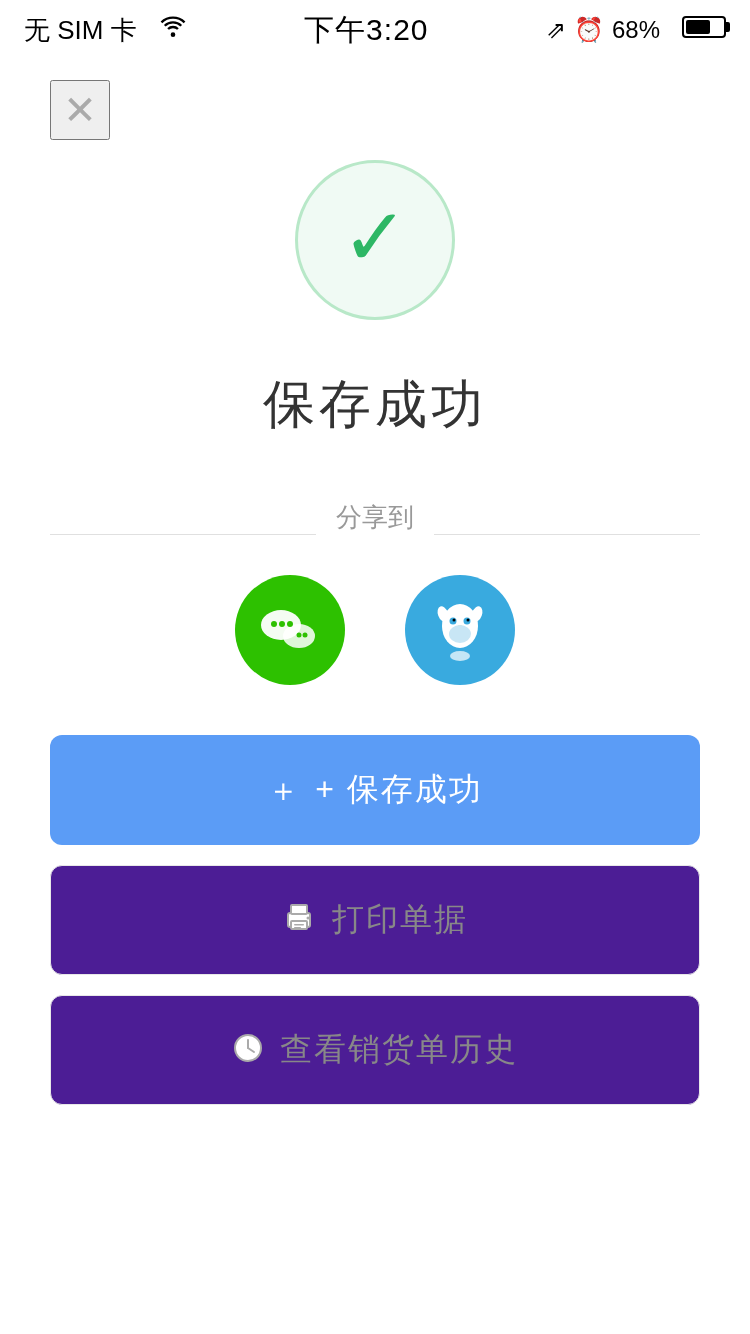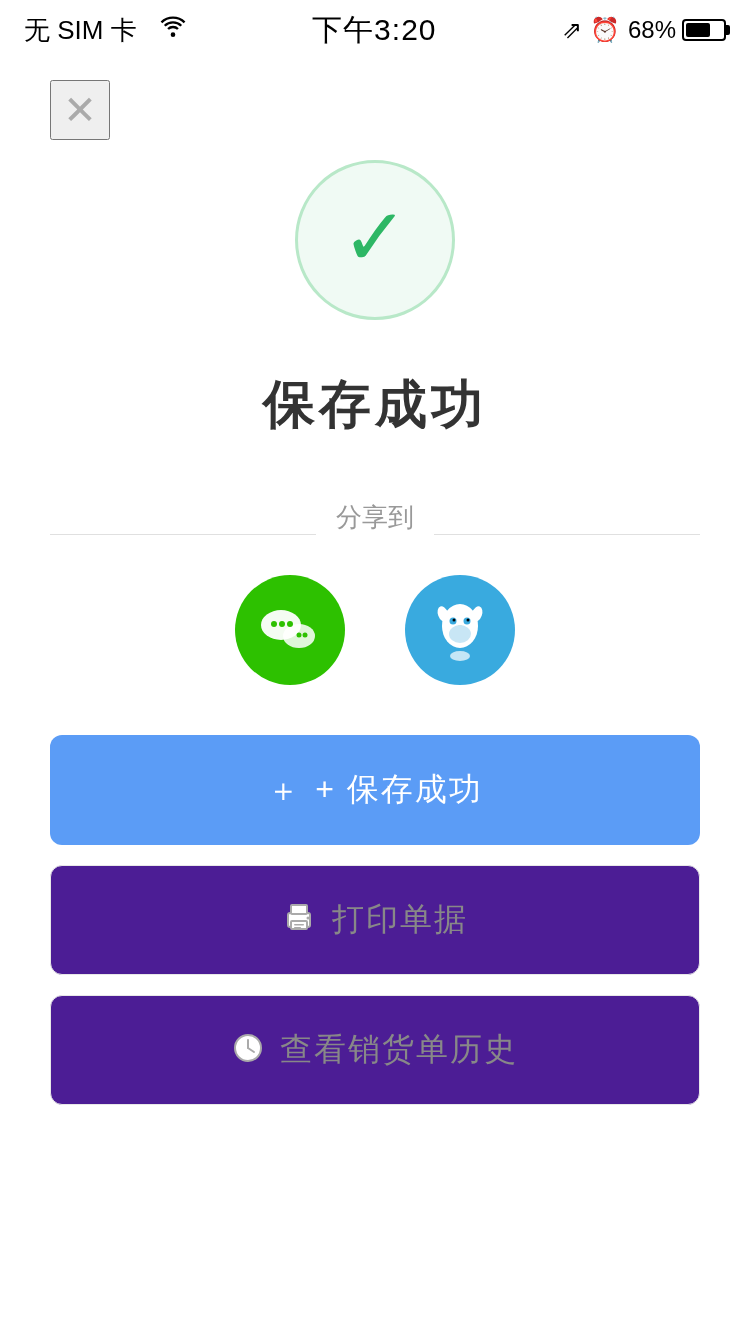--- a/index.html
+++ b/index.html
@@ -44,22 +44,21 @@
     .status-right {
       display: flex;
       align-items: center;
       gap: 8px;
       font-size: 24px;
       color: #000;
     }
 
     .battery-block {
       display: flex;
-      align-items: center;
-      gap: 6px;
+      gap: 22px;
     }
 
     .battery-icon {
       width: 44px;
       height: 22px;
       border: 2px solid #000;
       border-radius: 4px;
       position: relative;
       display: flex;
       align-items: center;
@@ -127,21 +126,21 @@
       font-size: 80px;
       color: #2db765;
       line-height: 1;
       margin-top: -5px;
     }
 
     
     .success-title {
       font-size: 52px;
       color: #333;
-      font-weight: 700;
+      font-weight: 400;
       margin-bottom: 60px;
       letter-spacing: 4px;
     }
 
     
     .share-section {
       width: 100%;
       margin-bottom: 50px;
     }
 

